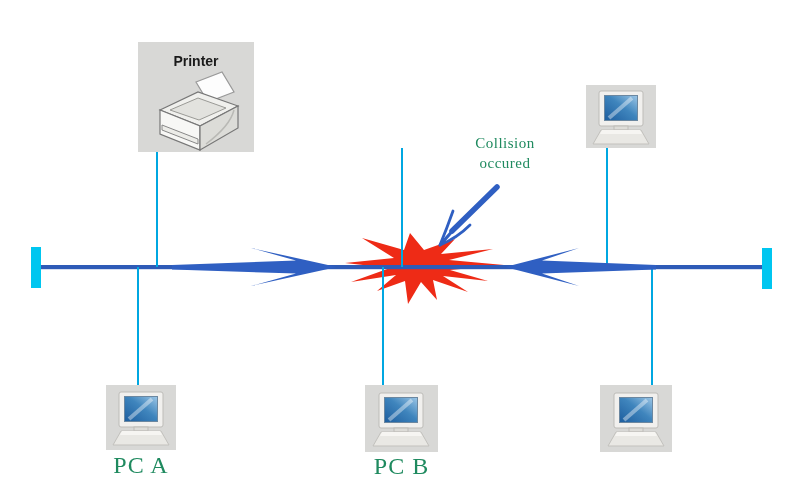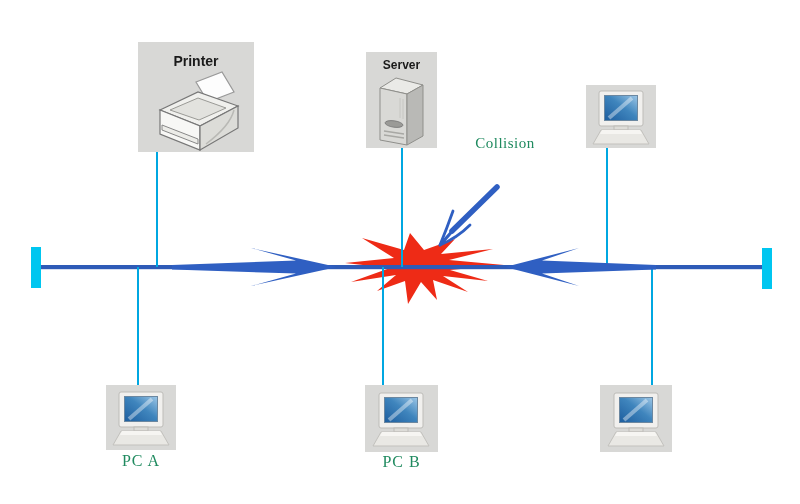--- a/index.html
+++ b/index.html
@@ -11,21 +11,21 @@
   .box{position:absolute;background:#d8d8d6;}
   .device-label{
     font-family:"Liberation Sans",sans-serif;font-weight:bold;
     color:#1a1a1a;text-align:center;display:block;
   }
   .printer-title{font-size:14px;padding-top:11px;}
   .server-title{font-size:12px;padding-top:6px;}
   .icon-wrap{position:absolute;}
   .green-label{
     position:absolute;font-family:"Liberation Serif",serif;
-    font-size:16px;color:#1f8a5f;text-align:center;letter-spacing:1px;
+    font-size:24px;color:#1f8a5f;text-align:center;letter-spacing:1px;
   }
   .annotation-text{
     position:absolute;left:443px;top:134px;width:124px;
     font-family:"Liberation Serif",serif;font-size:15px;line-height:1.32;
     color:#1f8a5f;text-align:center;letter-spacing:0.5px;
   }
   .annotation-text span{display:block;}
 </style>
 </head>
 <body>
@@ -67,31 +67,20 @@
       <polygon points="52,14 78,4 90,24 64,34" fill="#fdfdfd" stroke="#999" stroke-width="1.2"></polygon>
       <polygon points="16,42 54,24 94,38 56,58" fill="#f0f0ed" stroke="#777" stroke-width="1.2"></polygon>
       <polygon points="26,42 54,30 82,40 55,52" fill="#e2e2de" stroke="#9a9a96" stroke-width="1"></polygon>
       <polygon points="16,42 56,58 56,82 16,66" fill="#f7f7f5" stroke="#777" stroke-width="1.2"></polygon>
       <polygon points="18,57 54,71 54,76 18,62" fill="#ececE8" stroke="#888" stroke-width="1"></polygon>
       <polygon points="56,58 94,38 94,60 56,82" fill="#dcdcd8" stroke="#777" stroke-width="1.2"></polygon>
       <path d="M90,42 Q86,58 62,76" stroke="#b9b9b5" fill="none" stroke-width="1.5"></path>
     </svg>
   </div>
 
-  <div class="box" style="left:366px;top:52px;width:71px;height:96px;">
-    <span class="device-label server-title">Server</span>
-    <svg class="icon-wrap" style="left:0px;top:20px;" width="71" height="76" viewBox="0 0 71 76">
-      <polygon points="14,16 30,6 57,13 41,22" fill="#eaeae7" stroke="#8f8f8b" stroke-width="1"></polygon>
-      <polygon points="14,16 41,22 41,73 14,68" fill="#d9d9d6" stroke="#8f8f8b" stroke-width="1"></polygon>
-      <polygon points="41,22 57,13 57,64 41,73" fill="#b9b9b6" stroke="#8f8f8b" stroke-width="1"></polygon>
-      <ellipse cx="28" cy="52" rx="9" ry="3.2" fill="#9a9a97" stroke="#777" stroke-width="0.8" transform="rotate(8 28 52)"></ellipse>
-      <path d="M18,59 L38,62 M18,63 L38,66" stroke="#a8a8a4" stroke-width="1.3" fill="none"></path>
-      <path d="M34,26 L34,46 M37,27 L37,47" stroke="#c6c6c2" stroke-width="1" fill="none"></path>
-    </svg>
-  </div>
 
   <div class="box" style="left:586px;top:85px;width:70px;height:63px;">
     <svg class="icon-wrap" style="left:0;top:0;" width="70" height="63" viewBox="0 0 70 63">
       <defs>
           <linearGradient id="pcg1" x1="0" y1="1" x2="1" y2="0">
         <stop offset="0" stop-color="#1d5d9e"></stop>
             <stop offset="0.55" stop-color="#3f85bd"></stop>
         <stop offset="1" stop-color="#9cc6e6"></stop>
           </linearGradient>
         </defs>
@@ -156,15 +145,16 @@
       <polygon points="15,45 55,45 63,59 7,59" fill="#e9e8e4" stroke="#c2c1bd"></polygon>
       <polygon points="16,45 54,45 56,49 14,49" fill="#f6f5f2"></polygon>
     </svg>
   </div>
 
   <div class="green-label" style="left:106px;top:452px;width:70px;">PC A</div>
   <div class="green-label" style="left:365px;top:453px;width:73px;text-align:center;">PC B</div>
 
   <div class="annotation-text">
     <span>Collision</span>
+    <span>occured</span>
   </div>
 
 </div>
 
 </body></html>

